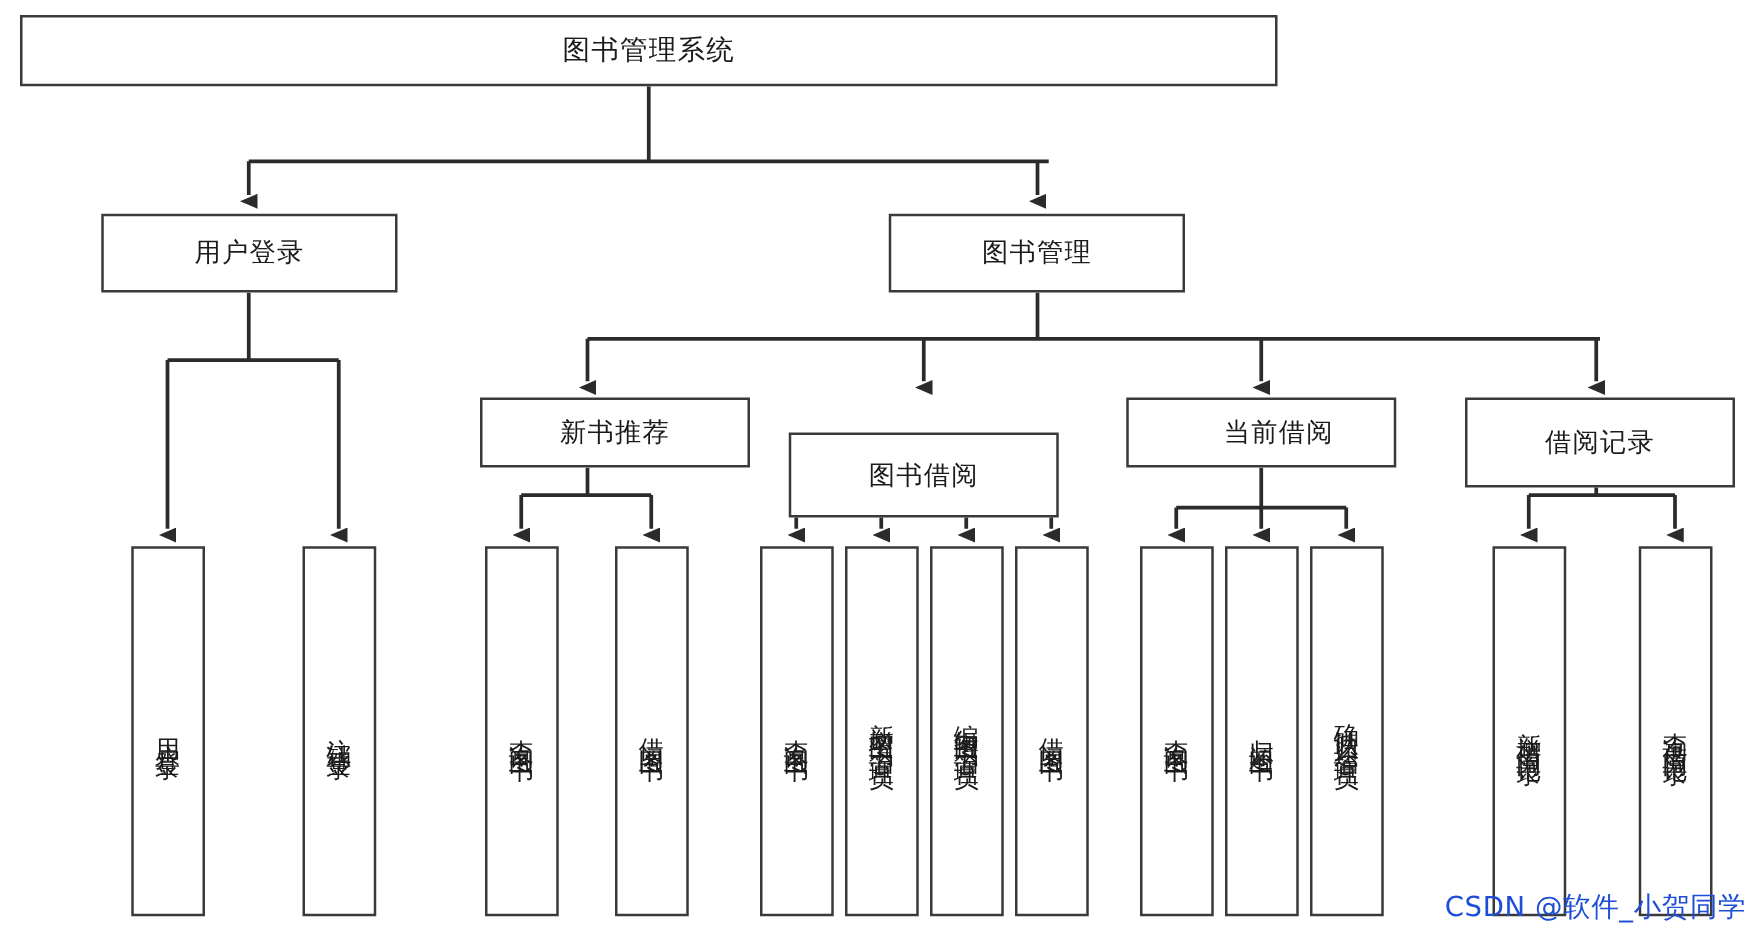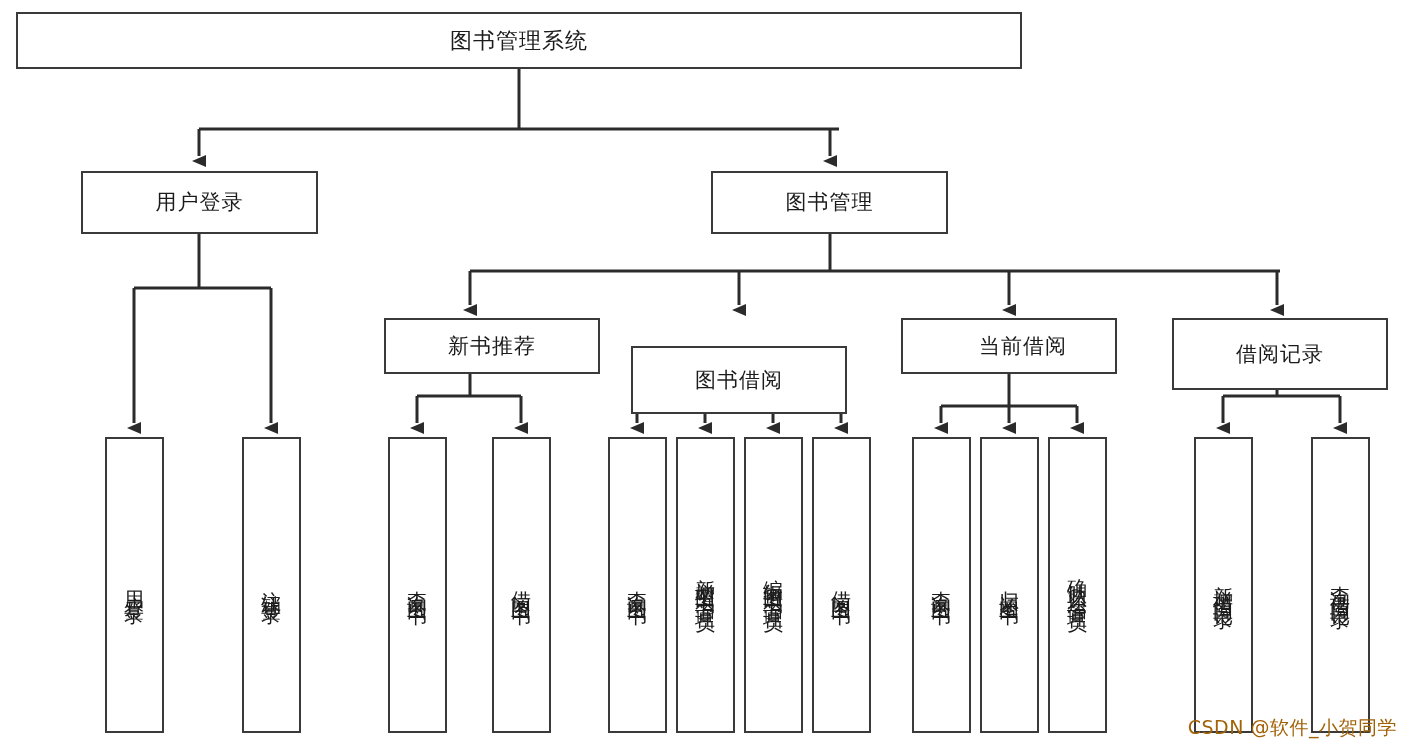--- a/index.html
+++ b/index.html
@@ -59,22 +59,22 @@
     text-orientation: upright;
     font-size: 20px;
     letter-spacing: 5px;
     line-height: 1;
     white-space: nowrap;
   }
   .watermark {
     position: absolute;
     right: 8px;
     bottom: 6px;
-    font-size: 19px;
-    color: #a16207;
+    font-size: 22px;
+    color: #1d4ed8;
     letter-spacing: 0.5px;
     z-index: 5;
     white-space: nowrap;
   }
 </style>
 </head>
 <body>
 
 <div id="canvas">
 

